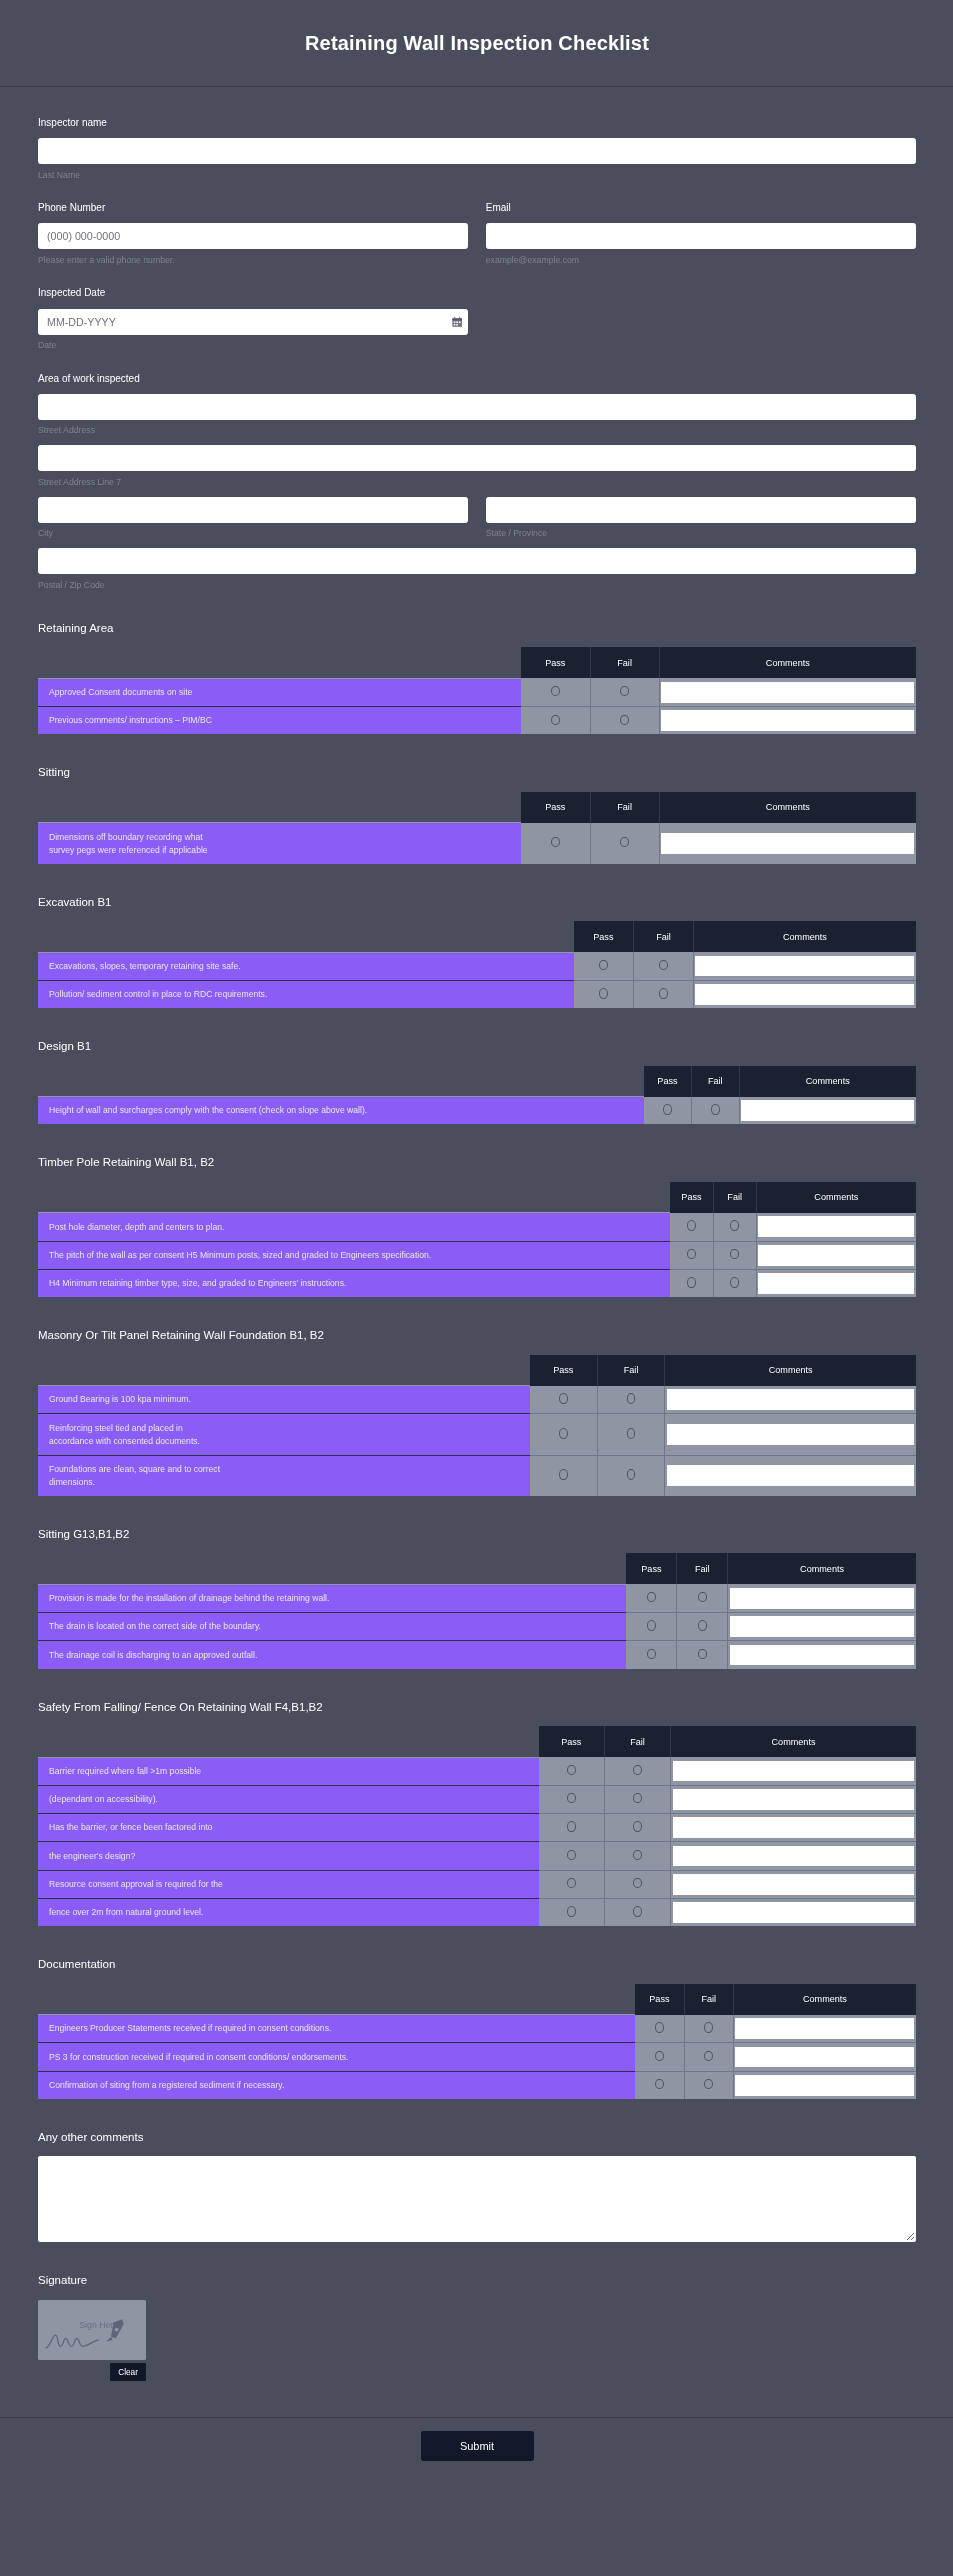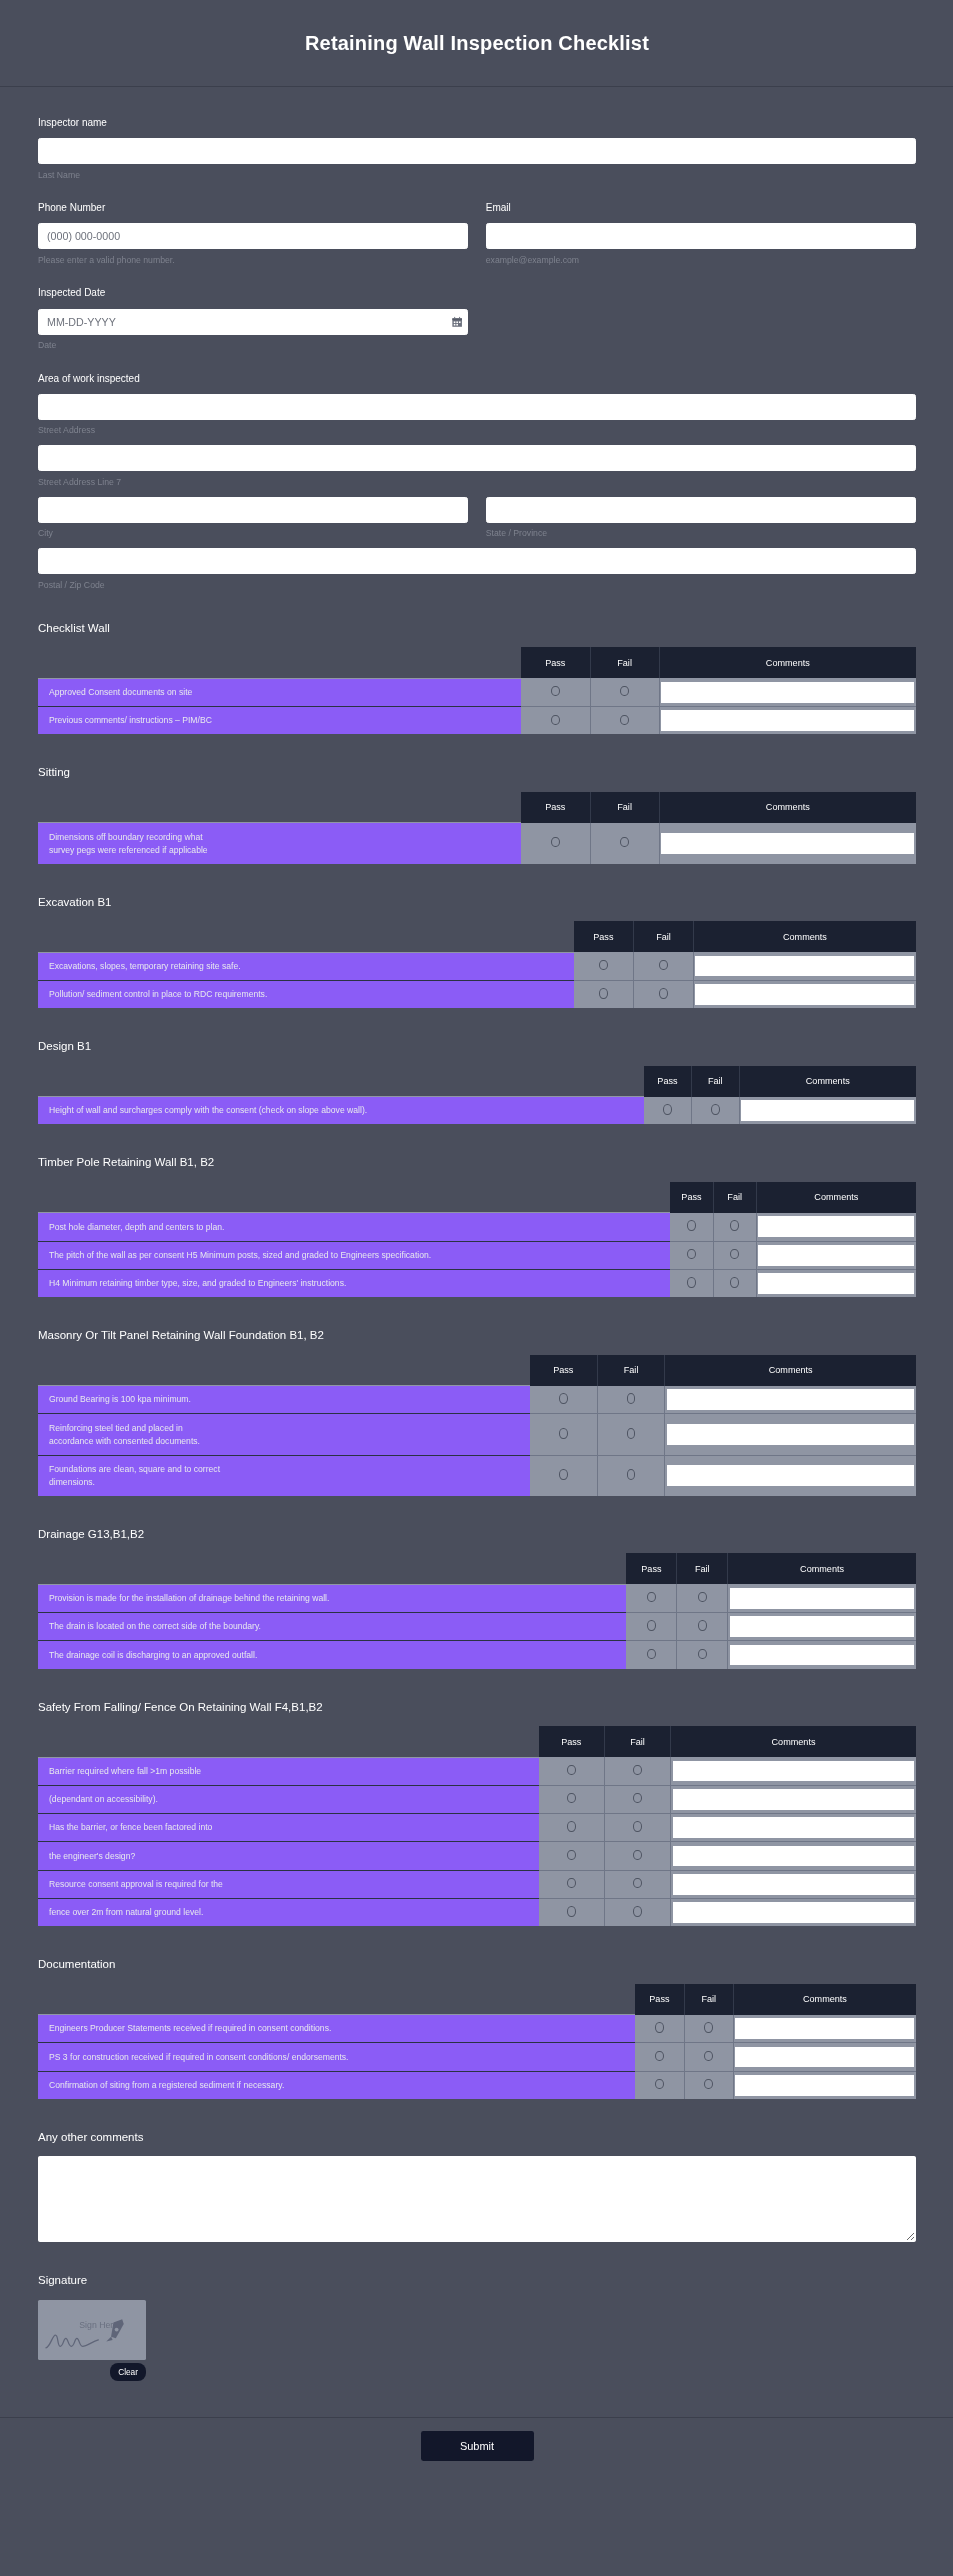--- a/index.html
+++ b/index.html
@@ -167,21 +167,21 @@
   .sig-clear-row {
     width: 108px;
     display: flex;
     justify-content: flex-end;
     margin-top: 3.2px;
   }
   .clear-btn {
     background: #12172a;
     color: #ffffff;
     border: none;
-    border-radius: 8px;
+    border-radius: 1px;
     font-family: "Liberation Sans", sans-serif;
     font-size: 8.3px;
     padding: 4px 8px;
     cursor: pointer;
   }
 
   
   .footer {
     margin-top: 36px;
     border-top: 1.6px solid #3b3f4c;
@@ -286,21 +286,21 @@
     </div>
 
     <div class="addr-line">
       <input class="txt" type="text" style="">
       <span class="sub">Postal / Zip Code</span>
     </div>
   </div>
 
   <div id="sections-host">
       <div class="section">
-        <div class="section-title">Checklist Wall</div>
+        <div class="section-title">Retaining Area</div>
         <table class="chk">
           <colgroup>
             <col style="width: 55%;">
             <col style="width: 7.87%;">
             <col style="width: 7.87%;">
             <col style="width: 29.25%;">
           </colgroup>
           <thead>
             <tr>
               <th class="blank"></th>
@@ -508,21 +508,21 @@
               <td class="rad"><span class="radio"></span></td>
               <td class="rad"><span class="radio"></span></td>
               <td class="cmt">
                 <input type="text" class="cmt-in" style="">
               </td>
             </tr>
           </tbody>
         </table>
       </div>
       <div class="section">
-        <div class="section-title">Drainage G13,B1,B2</div>
+        <div class="section-title">Sitting G13,B1,B2</div>
         <table class="chk">
           <colgroup>
             <col style="width: 67%;">
             <col style="width: 5.77%;">
             <col style="width: 5.77%;">
             <col style="width: 21.45%;">
           </colgroup>
           <thead>
             <tr>
               <th class="blank"></th>

